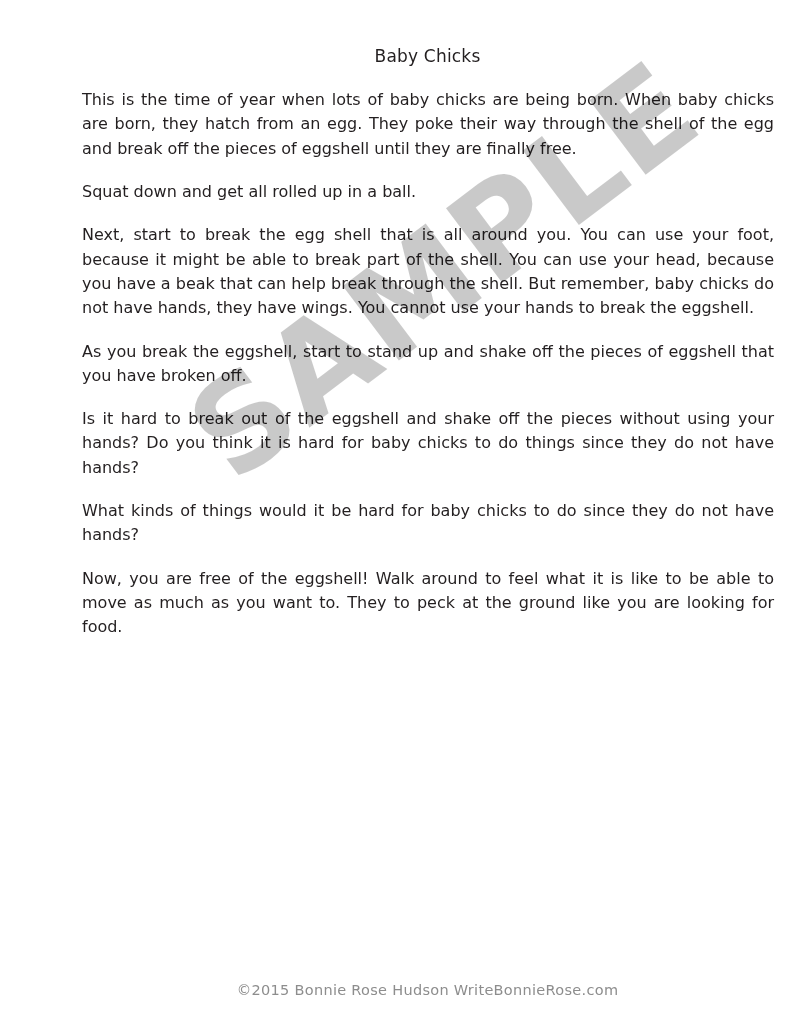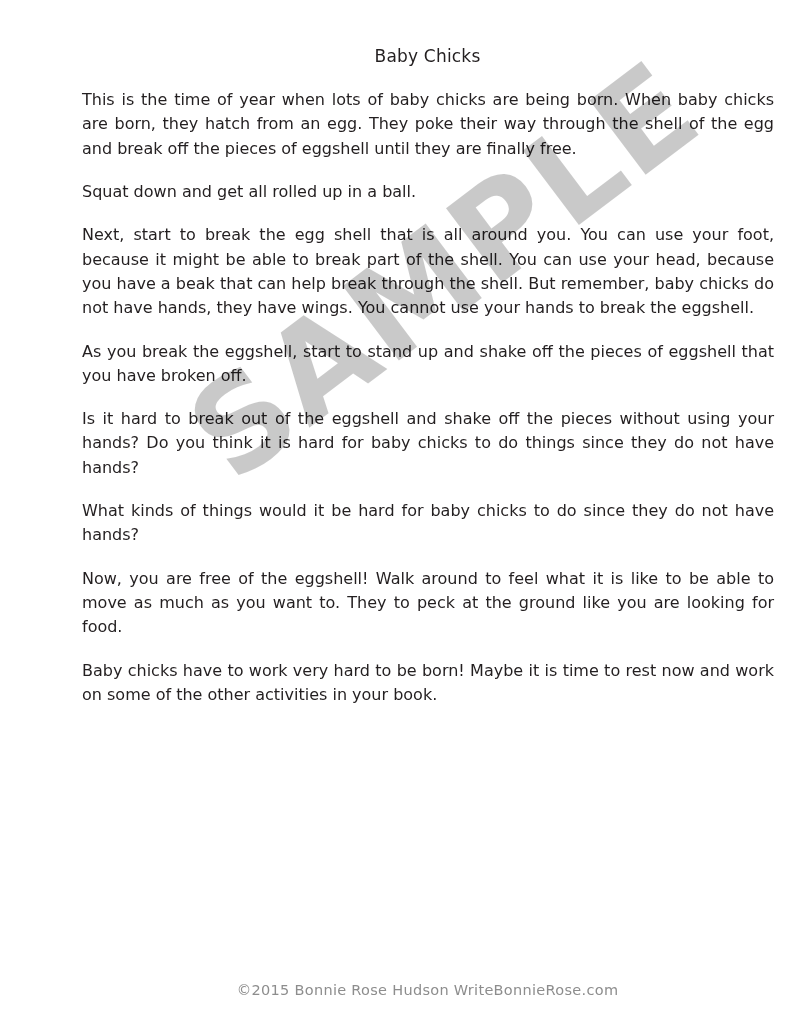--- a/index.html
+++ b/index.html
@@ -92,21 +92,20 @@
   <div class="doc-title">Baby Chicks</div>
 
   <div class="body-area">
     <p class="para">This is the time of year when lots of baby chicks are being born. When baby chicks are born, they hatch from an egg. They poke their way through the shell of the egg and break off the pieces of eggshell until they are finally free.</p>
     <p class="para">Squat down and get all rolled up in a ball.</p>
     <p class="para">Next, start to break the egg shell that is all around you. You can use your foot, because it might be able to break part of the shell. You can use your head, because you have a beak that can help break through the shell. But remember, baby chicks do not have hands, they have wings. You cannot use your hands to break the eggshell.</p>
     <p class="para">As you break the eggshell, start to stand up and shake off the pieces of eggshell that you have broken off.</p>
     <p class="para">Is it hard to break out of the eggshell and shake off the pieces without using your hands? Do you think it is hard for baby chicks to do things since they do not have hands?</p>
     <p class="para">What kinds of things would it be hard for baby chicks to do since they do not have hands?</p>
     <p class="para">Now, you are free of the eggshell! Walk around to feel what it is like to be able to move as much as you want to. They to peck at the ground like you are looking for food.</p>
-    <p class="para">Baby chicks have to work very hard to be born! Maybe it is time to rest now and work on some of the other activities in your book.</p>
   </div>
 
   <div class="watermark">
     <span>SAMPLE</span>
   </div>
 
   <div class="footer">©2015 Bonnie Rose Hudson WriteBonnieRose.com</div>
 
 </div>
 

